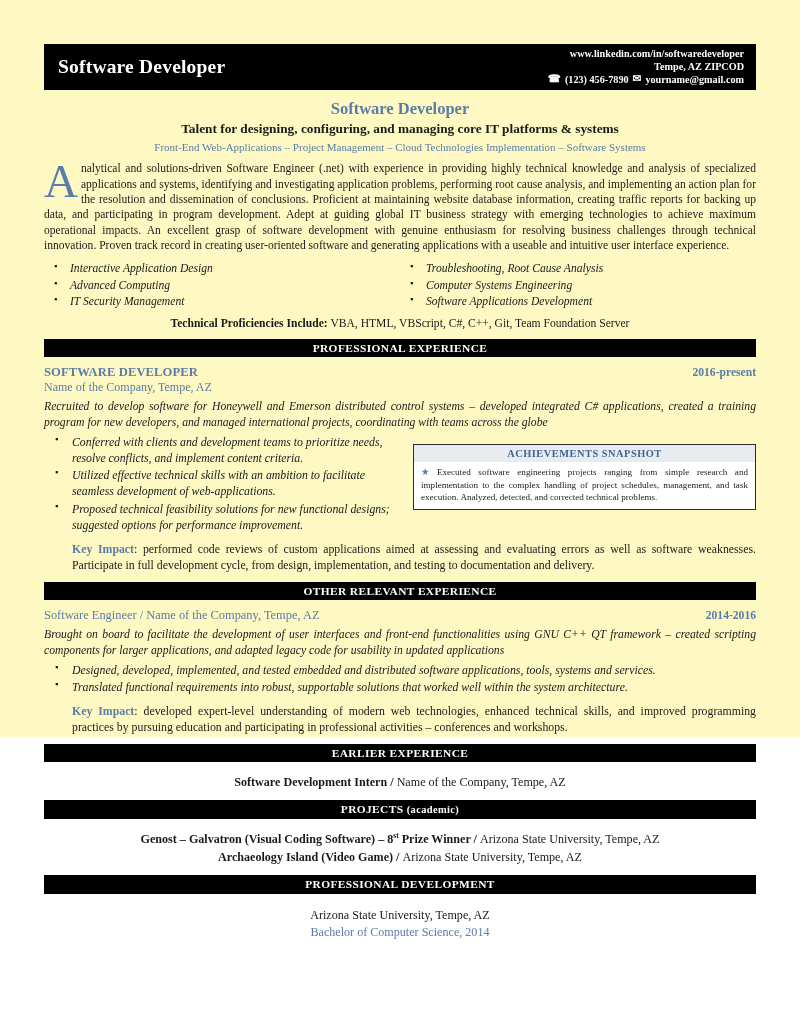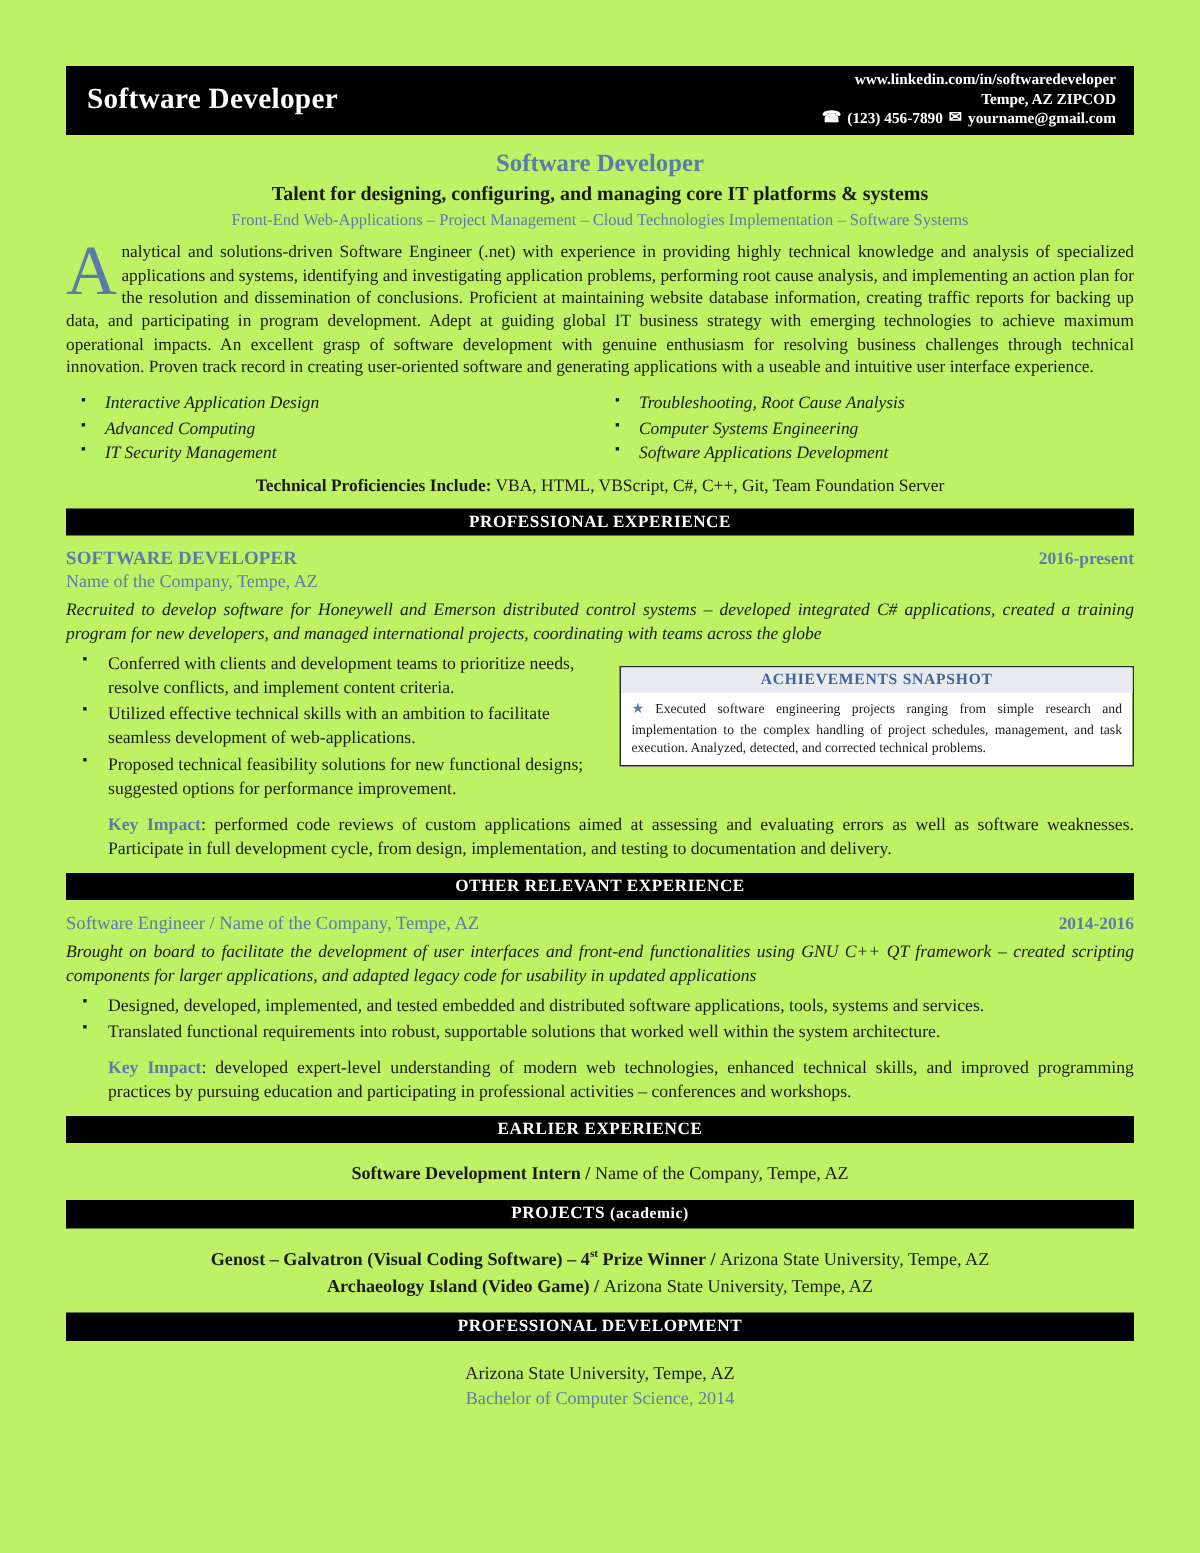--- a/index.html
+++ b/index.html
@@ -10,24 +10,24 @@
   body {
     width: 800px;
     height: 1035px;
     font-family: "Liberation Serif", "DejaVu Serif", serif;
     color: #1a1a1a;
     overflow: hidden;
   }
   .page {
     position: relative;
     width: 800px;
-    height: 1035px;
+    height: 737px;
     box-sizing: border-box;
     padding: 44px 44px 0 44px;
-    background: #bef264;
+    background: #fef9c3;
   }
 
   
   .header-bar {
     background: #000000;
     color: #ffffff;
     display: flex;
     align-items: center;
     justify-content: space-between;
     padding: 6px 12px 7px 14px;
@@ -191,20 +191,21 @@
     margin: 4px 0 0 0;
     padding: 0;
     list-style: none;
   }
   .bullets li {
     position: relative;
     font-size: 11.8px;
     line-height: 1.37;
     padding-left: 28px;
     margin-bottom: 1px;
+    font-style: italic;
   }
   .bullets li::before {
     content: "\25AA";
     position: absolute;
     left: 11px;
     top: -1px;
     font-size: 9px;
     color: #111;
   }
   .exp-body {
@@ -378,21 +379,21 @@
       <span class="b">Software Development Intern</span><span class="sep"> / </span><span>Name of the Company, Tempe, AZ</span>
     </div>
   </div>
 
   <div class="section-bar">
     <span>PROJECTS</span>
     <span class="sub">(academic)</span>
   </div>
   <div class="center-block">
     <div>
-      <span class="b">Genost – Galvatron (Visual Coding Software) – 4</span><sup class="b">st</sup><span class="b"> Prize Winner</span><span class="sep"> / </span><span>Arizona State University, Tempe, AZ</span>
+      <span class="b">Genost – Galvatron (Visual Coding Software) – 8</span><sup class="b">st</sup><span class="b"> Prize Winner</span><span class="sep"> / </span><span>Arizona State University, Tempe, AZ</span>
     </div>
     <div>
       <span class="b">Archaeology Island (Video Game)</span><span class="sep"> / </span><span>Arizona State University, Tempe, AZ</span>
     </div>
   </div>
 
   <div class="section-bar">PROFESSIONAL DEVELOPMENT</div>
   <div class="edu-block">
     <div>Arizona State University, Tempe, AZ</div>
     <div class="edu-degree">Bachelor of Computer Science, 2014</div>

